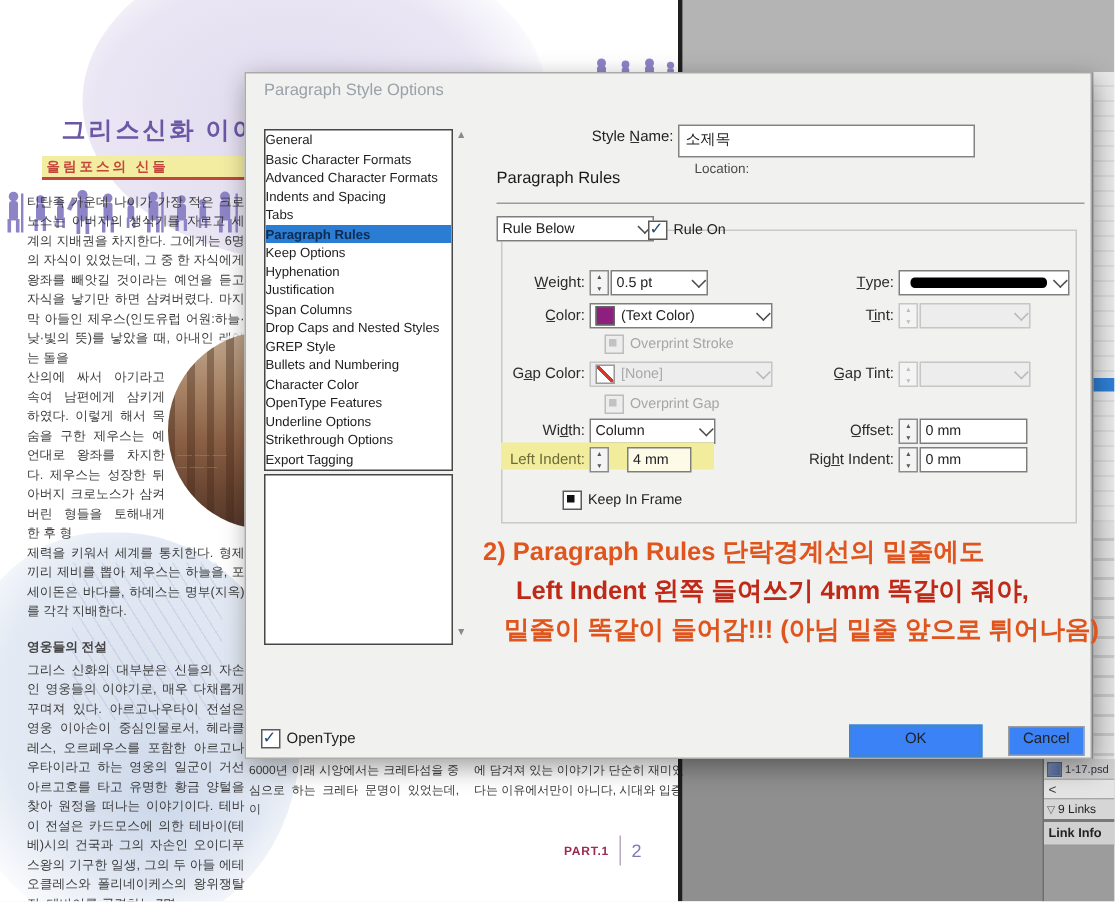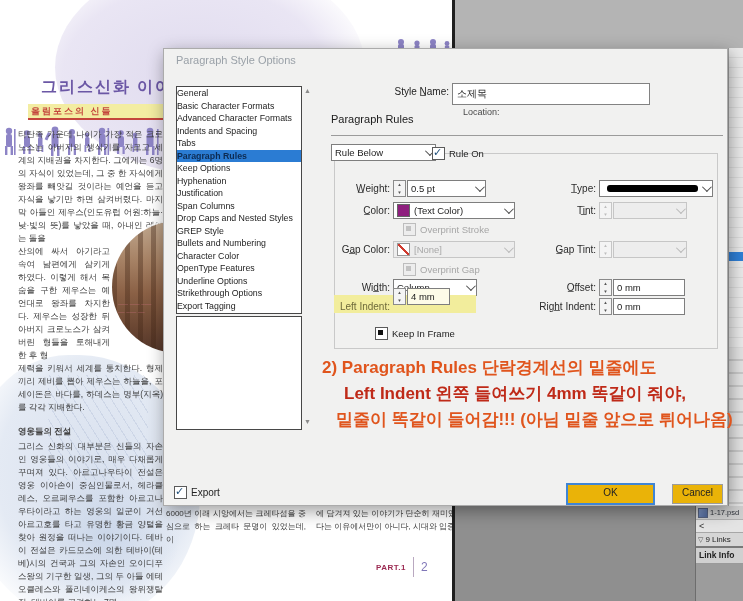--- a/index.html
+++ b/index.html
@@ -114,21 +114,21 @@
 
   .hl{position:absolute;left:170px;top:246px;width:142px;height:18px;background:#f2ed9c;}
   .hl-lab{color:#6e6a3a;}
   .fld.hlf{background:#fdfbe8;}
 
   .annot{position:absolute;left:158px;top:306px;width:402px;font-weight:bold;font-size:17px;line-height:26px;white-space:nowrap;}
   .an2{padding-left:22px;}
   .an3{padding-left:14px;}
 
   .pv{position:absolute;left:10px;top:437px;display:flex;align-items:center;gap:4px;font-size:10px;}
-  .btn{position:absolute;height:18px;background:#eab308;font-size:10px;text-align:center;line-height:16px;cursor:default;}
+  .btn{position:absolute;height:18px;background:#3b82f6;font-size:10px;text-align:center;line-height:16px;cursor:default;}
   .btn-ok{left:402px;top:434px;width:85px;border:2px solid #3f85d6;line-height:15px;}
   .btn-cancel{left:508px;top:435px;width:49px;border:1px solid #9c9c9c;}
 </style>
 </head>
 <body>
 
 <div class="stage">
 
   <div class="blob-a"></div>
   <div class="blob-a2"></div>
@@ -284,21 +284,21 @@
           <span>Rule Below</span>
           <span class="chev"></span>
         </span>
     </div>
     <div class="cbrow" style="left:268px;top:98px;">
       <span class="cb checked"></span>
       <span>Rule On</span>
     </div>
 
     <div class="lab lab-l" style="top:134px;">W̲eight:</div>
-    <div class="ctl" style="left:229px;top:131px;width:93px;">
+    <div class="ctl" style="left:229px;top:131px;width:79px;">
       <span class="spin">
           <i>▲</i>
           <i>▼</i>
         </span>
       <span class="fld">
           <span>0.5 pt</span>
           <span class="chev"></span>
         </span>
     </div>
     <div class="lab lab-r" style="top:134px;">T̲ype:</div>
@@ -372,21 +372,21 @@
           <i>▲</i>
           <i>▼</i>
         </span>
       <span class="fld">
           <span>0 mm</span>
         </span>
     </div>
 
     <div class="hl"></div>
     <div class="lab lab-l hl-lab" style="top:252px;">Left Indent:</div>
-    <div class="ctl" style="left:229px;top:239px;width:57px;">
+    <div class="ctl" style="left:229px;top:249px;width:68px;gap:11px;">
       <span class="spin">
           <i>▲</i>
           <i>▼</i>
         </span>
       <span class="fld hlf">
           <span>4 mm</span>
         </span>
     </div>
     <div class="lab lab-r" style="top:252px;">Righ̲t Indent:</div>
     <div class="ctl" style="left:435px;top:249px;width:86px;">
@@ -405,19 +405,19 @@
     </div>
 
     <div class="annot">
       <div class="an1" style="color:#e0551d;">2) Paragraph Rules 단락경계선의 밑줄에도</div>
       <div class="an2" style="color:#bf2a18;">Left Indent 왼쪽 들여쓰기 4mm 똑같이 줘야,</div>
       <div class="an3" style="color:#e0551d;">밑줄이 똑같이 들어감!!! (아님 밑줄 앞으로 튀어나옴)</div>
     </div>
 
     <div class="pv">
       <span class="cb checked"></span>
-      <span>Export</span>
+      <span>OpenType</span>
     </div>
     <div class="btn btn-ok">OK</div>
     <div class="btn btn-cancel">Cancel</div>
   </div>
 
 </div>
 
 </body></html>

